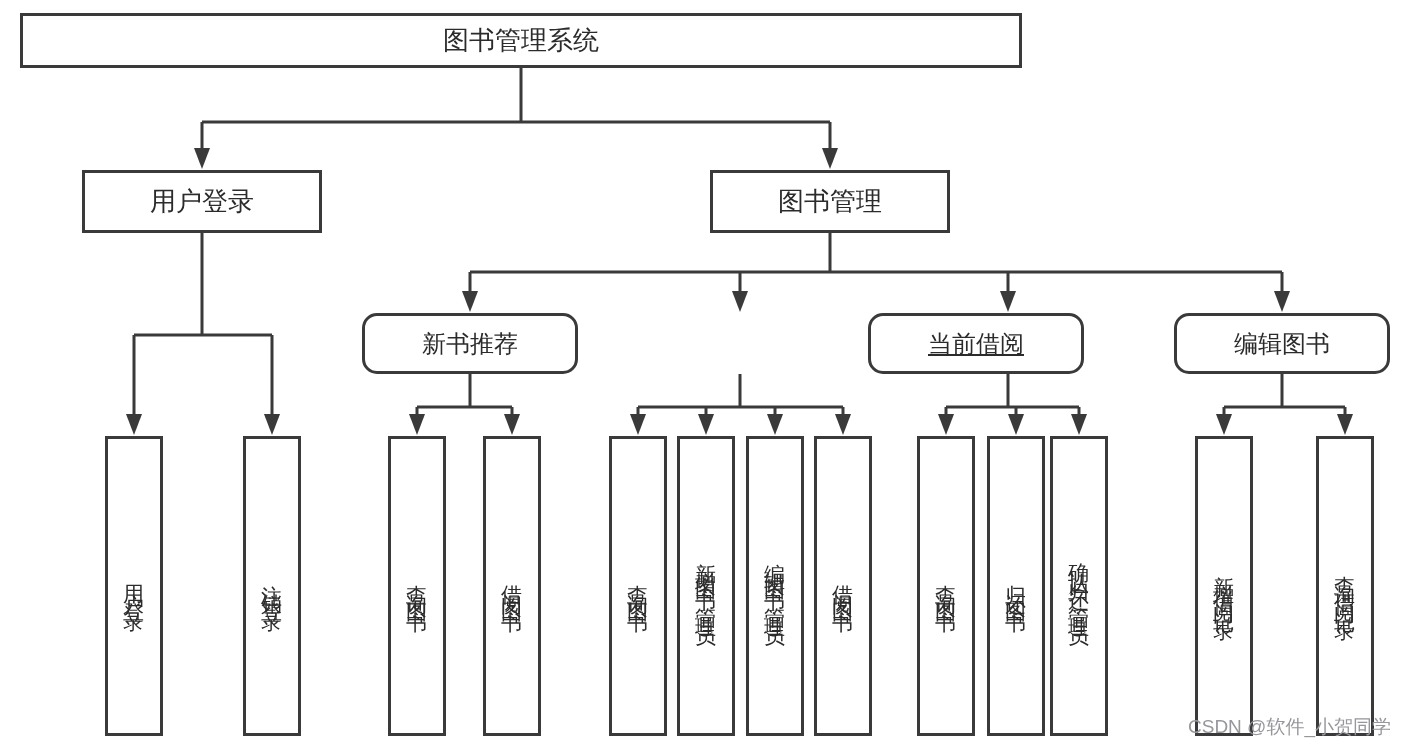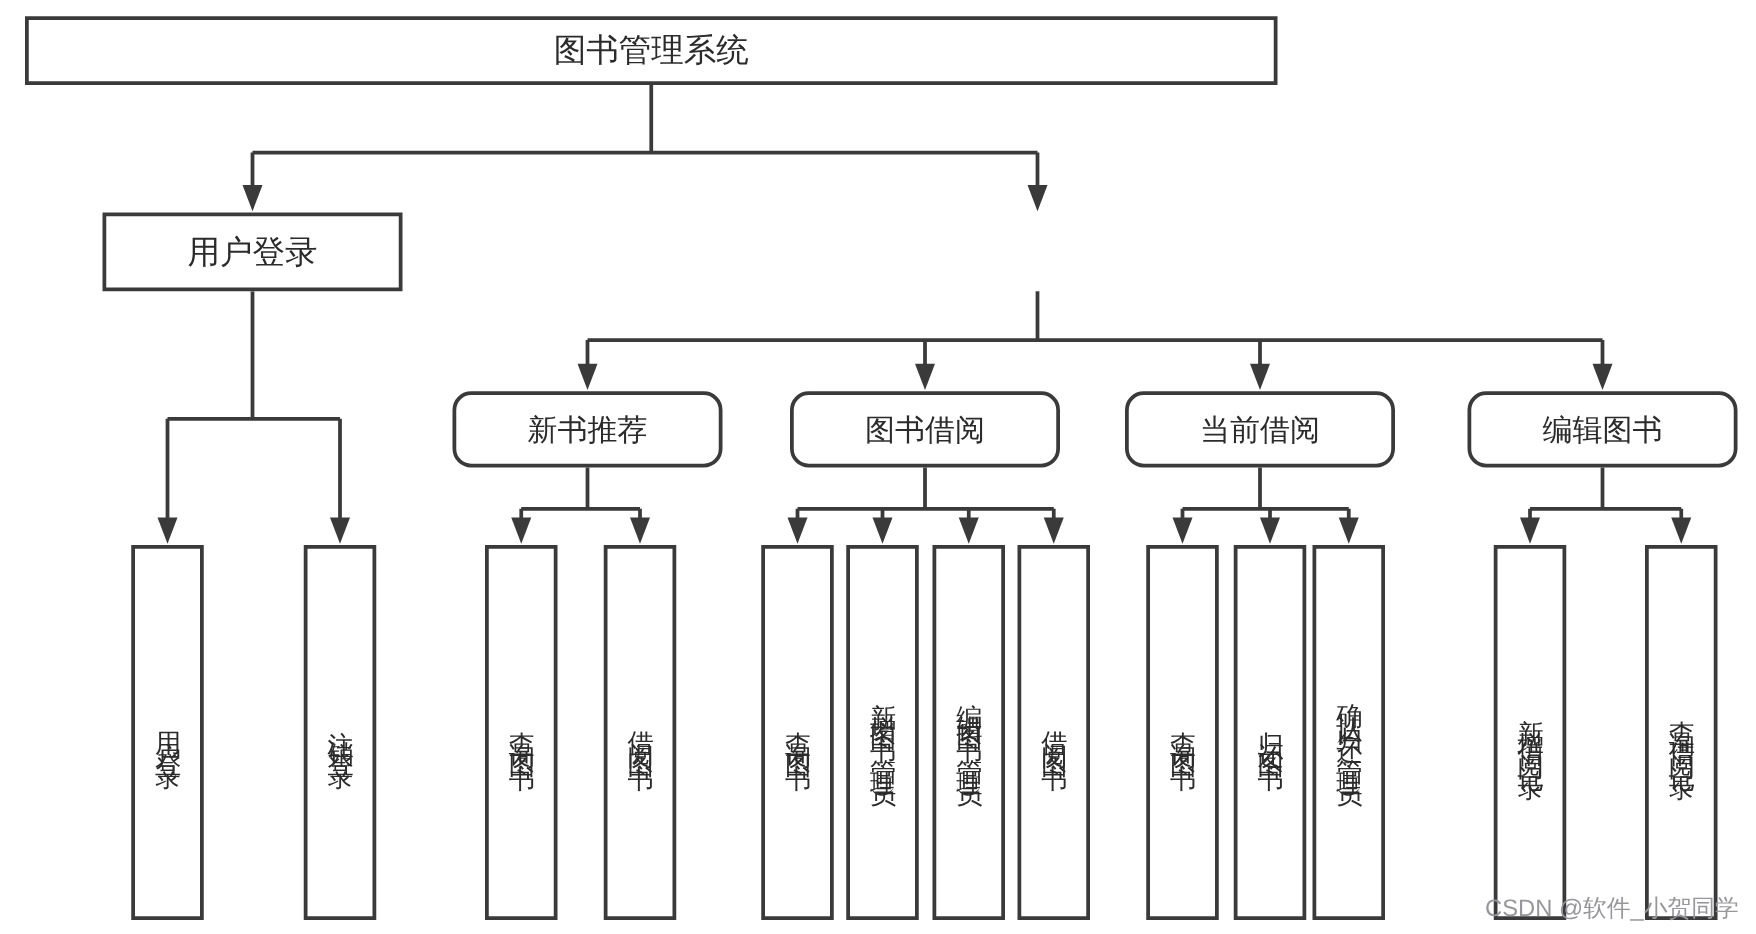--- a/index.html
+++ b/index.html
@@ -108,24 +108,24 @@
     <polygon points="938,414 954,414 946,435"></polygon>
     <polygon points="1008,414 1024,414 1016,435"></polygon>
     <polygon points="1071,414 1087,414 1079,435"></polygon>
     <polygon points="1216,414 1232,414 1224,435"></polygon>
     <polygon points="1337,414 1353,414 1345,435"></polygon>
   </svg>
 
   <div class="node hnode root-node" style="left:20px; top:13px; width:1002px; height:55px;">图书管理系统</div>
 
   <div class="node hnode l2-node" style="left:82px; top:170px; width:240px; height:63px;">用户登录</div>
+  <div class="node hnode l2-node" style="left:710px; top:170px; width:240px; height:63px;">图书管理</div>
 
   <div class="node hnode l3-node" style="left:362px; top:313px; width:216px; height:61px;">新书推荐</div>
-  <div class="node hnode l3-node" style="left:632px; top:313px; width:216px; height:61px;">图书借阅</div>
-  <div class="node hnode l3-node" style="left:900px; top:313px; width:216px; height:61px;">当前借阅</div>
+  <div class="node hnode l3-node" style="left:868px; top:313px; width:216px; height:61px;text-decoration:underline;">当前借阅</div>
   <div class="node hnode l3-node" style="left:1174px; top:313px; width:216px; height:61px;">编辑图书</div>
 
   <div class="node vnode" style="left:105px;">用户登录</div>
   <div class="node vnode" style="left:243px;">注销登录</div>
 
   <div class="node vnode" style="left:388px;">查询图书</div>
   <div class="node vnode" style="left:483px;">借阅图书</div>
 
   <div class="node vnode" style="left:609px;">查询图书</div>
   <div class="node vnode" style="left:677px;">新增图书（管理员）</div>

